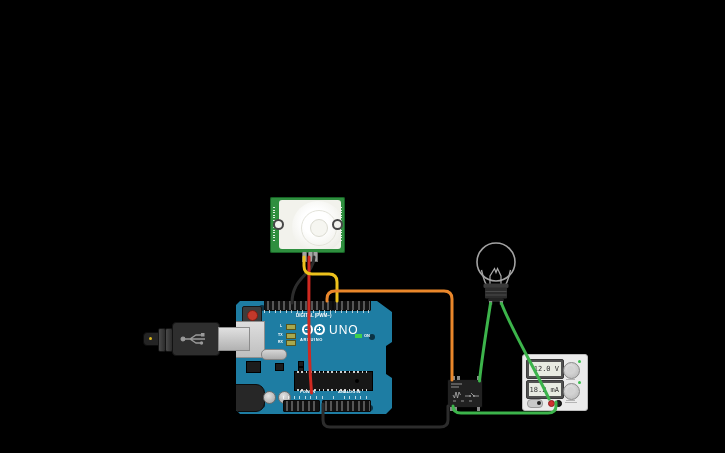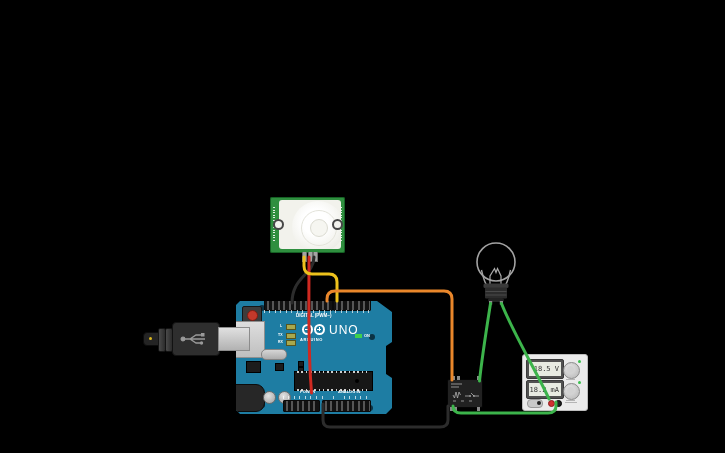--- a/index.html
+++ b/index.html
@@ -173,21 +173,21 @@
         <path d="M17,16 h4 M23,13 l3,3 M27,16 h4"></path>
         <circle cx="22" cy="16" r=".9" fill="#c9c9c9" stroke="none"></circle>
         <circle cx="26" cy="16" r=".9" fill="#c9c9c9" stroke="none"></circle>
         <path d="M5,21 h3 M13,21 h3 M21,21 h3"></path>
       </g>
     </svg>
   </div>
 
   <div class="abs psu">
     <div class="abs psu-frame" style="top:4px;">
-      <div class="psu-screen">18.5 V</div>
+      <div class="psu-screen">12.0 V</div>
     </div>
     <div class="abs psu-frame" style="top:25px;height:17px;">
       <div class="psu-screen">18.2 mA</div>
     </div>
     <div class="abs knob" style="top:7px;"></div>
     <div class="abs knob" style="top:28px;"></div>
     <div class="abs psu-led" style="left:55px;top:5px;"></div>
     <div class="abs psu-led" style="left:55px;top:26px;"></div>
     <div class="abs dash" style="left:43px;top:24px;width:9px;"></div>
     <div class="abs dash" style="left:43px;top:45px;width:9px;"></div>

